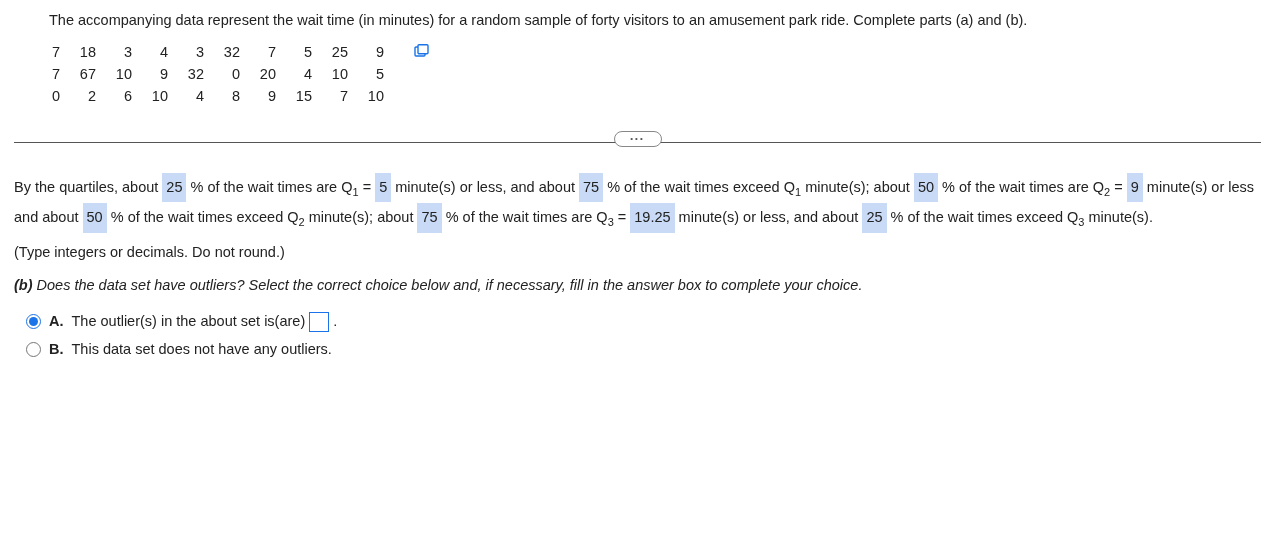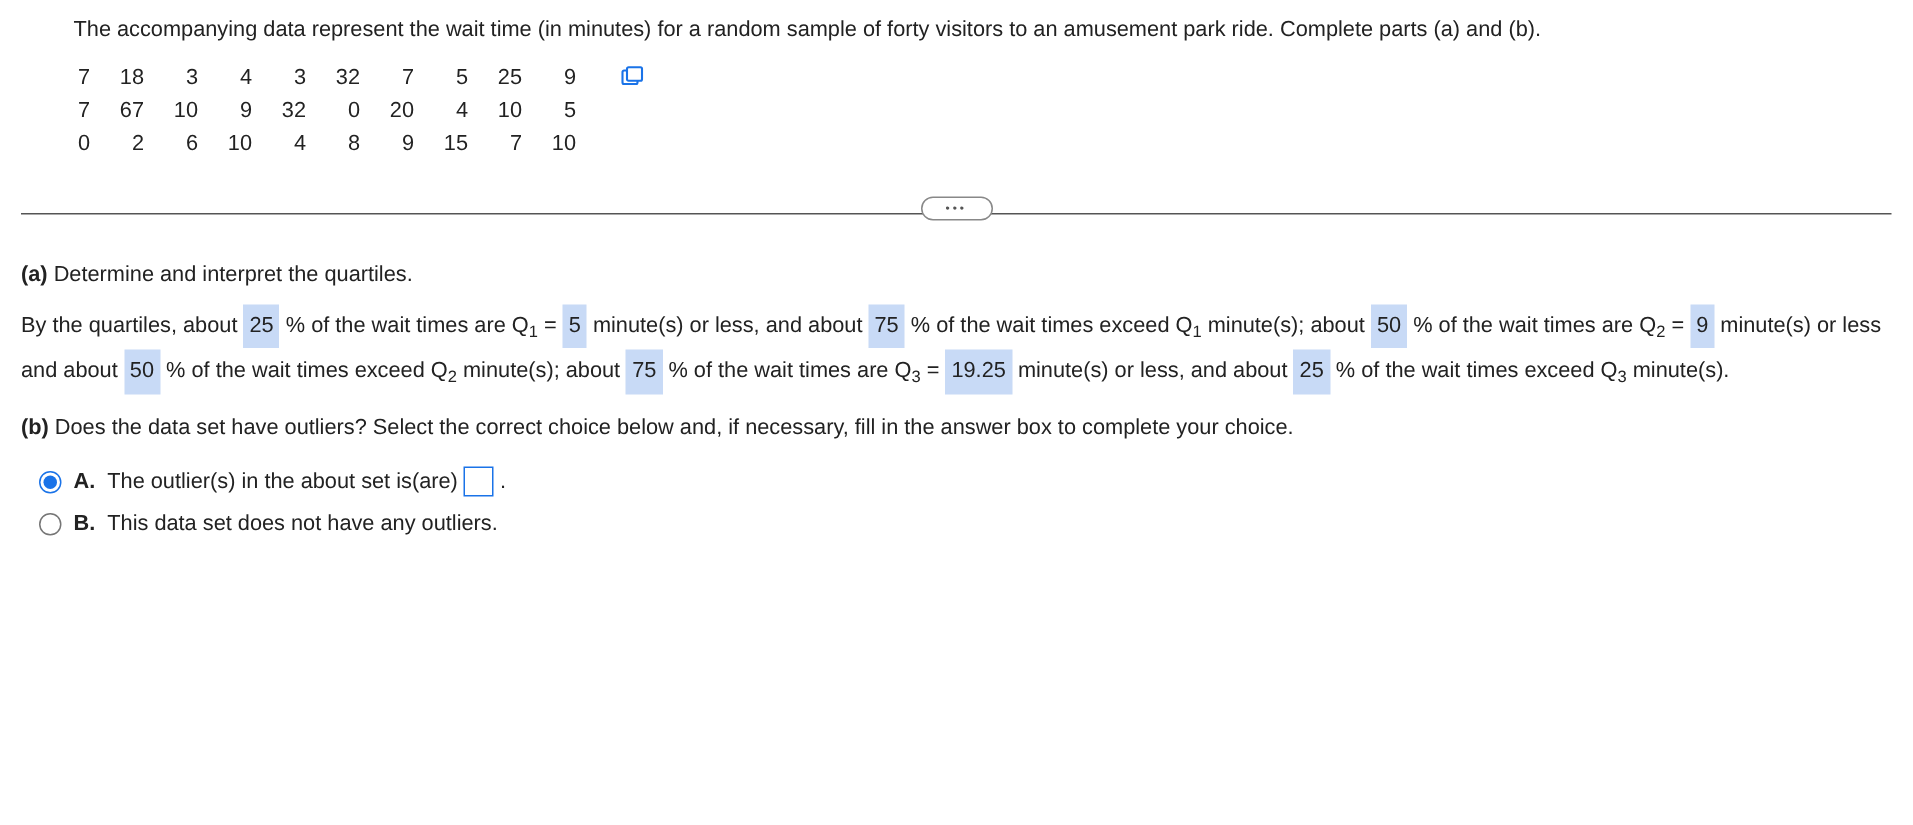--- a/index.html
+++ b/index.html
@@ -60,21 +60,21 @@
     .bold { font-weight: bold; }
     .subnum { font-size: 11px; vertical-align: sub; }
     .ans {
       background: #c8daf6;
       padding: 0 4px;
       display: inline-block;
       min-width: 14px;
       text-align: center;
     }
     .hint { margin-top: 0; }
-    .partb-q { margin: 12px 0 14px 0; }
+    .partb-q { margin: 12px 0 14px 0; font-style: italic; }
     .choice-row { display: flex; align-items: flex-start; margin: 6px 0 6px 12px; }
     .choice-row input[type=radio] {
       width: 15px; height: 15px; margin-top: 3px;
       accent-color: #1a73e8;
     }
     .choice-label {
       font-weight: bold;
       margin: 0 8px 0 8px;
       flex: 0 0 auto;
     }
@@ -140,23 +140,20 @@
       <rect x="1" y="3" width="10" height="9" rx="1" fill="none" stroke="#1a73e8" stroke-width="1.4"></rect>
       <rect x="4" y="0.8" width="10" height="9" rx="1" fill="#fff" stroke="#1a73e8" stroke-width="1.4"></rect>
     </svg>
   </span>
 </div>
 
 <hr class="divider">
 <div class="etc-pill">•••</div>
 
 <div class="section">
-  <div>
-    <span class="bold">(a)</span><span> Determine and interpret the quartiles.</span>
-  </div>
 
   <div class="para">
     <span>By the quartiles, about </span>
     <span class="ans">25</span>
     <span> % of the wait times are Q</span><span class="subnum">1</span>
     <span> = </span>
     <span class="ans">5</span>
     <span> minute(s) or less, and about </span>
     <span class="ans">75</span>
     <span> % of the wait times exceed Q</span><span class="subnum">1</span>
@@ -171,20 +168,21 @@
     <span> minute(s); about </span>
     <span class="ans">75</span>
     <span> % of the wait times are Q</span><span class="subnum">3</span>
     <span> = </span>
     <span class="ans">19.25</span>
     <span> minute(s) or less, and about </span>
     <span class="ans">25</span>
     <span> % of the wait times exceed Q</span><span class="subnum">3</span>
     <span> minute(s).</span>
   </div>
+  <div class="hint">(Type integers or decimals. Do not round.)</div>
 </div>
 
 <div class="partb-q">
   <span class="bold">(b)</span><span> Does the data set have outliers? Select the correct choice below and, if necessary, fill in the answer box to complete your choice.</span>
 </div>
 
 <div class="choice-row">
   <input type="radio" name="partb" checked="" style="">
   <span class="choice-label">A.</span>
   <div class="choice-body">

